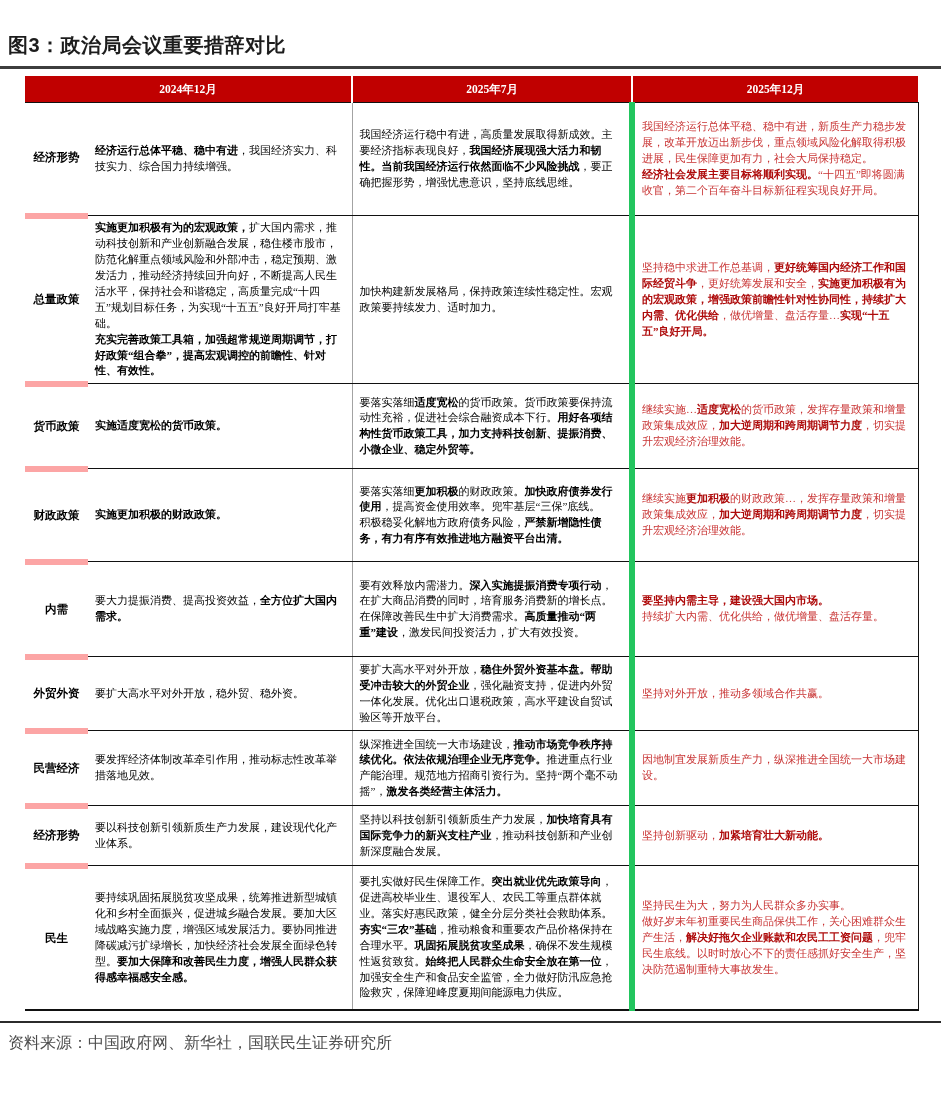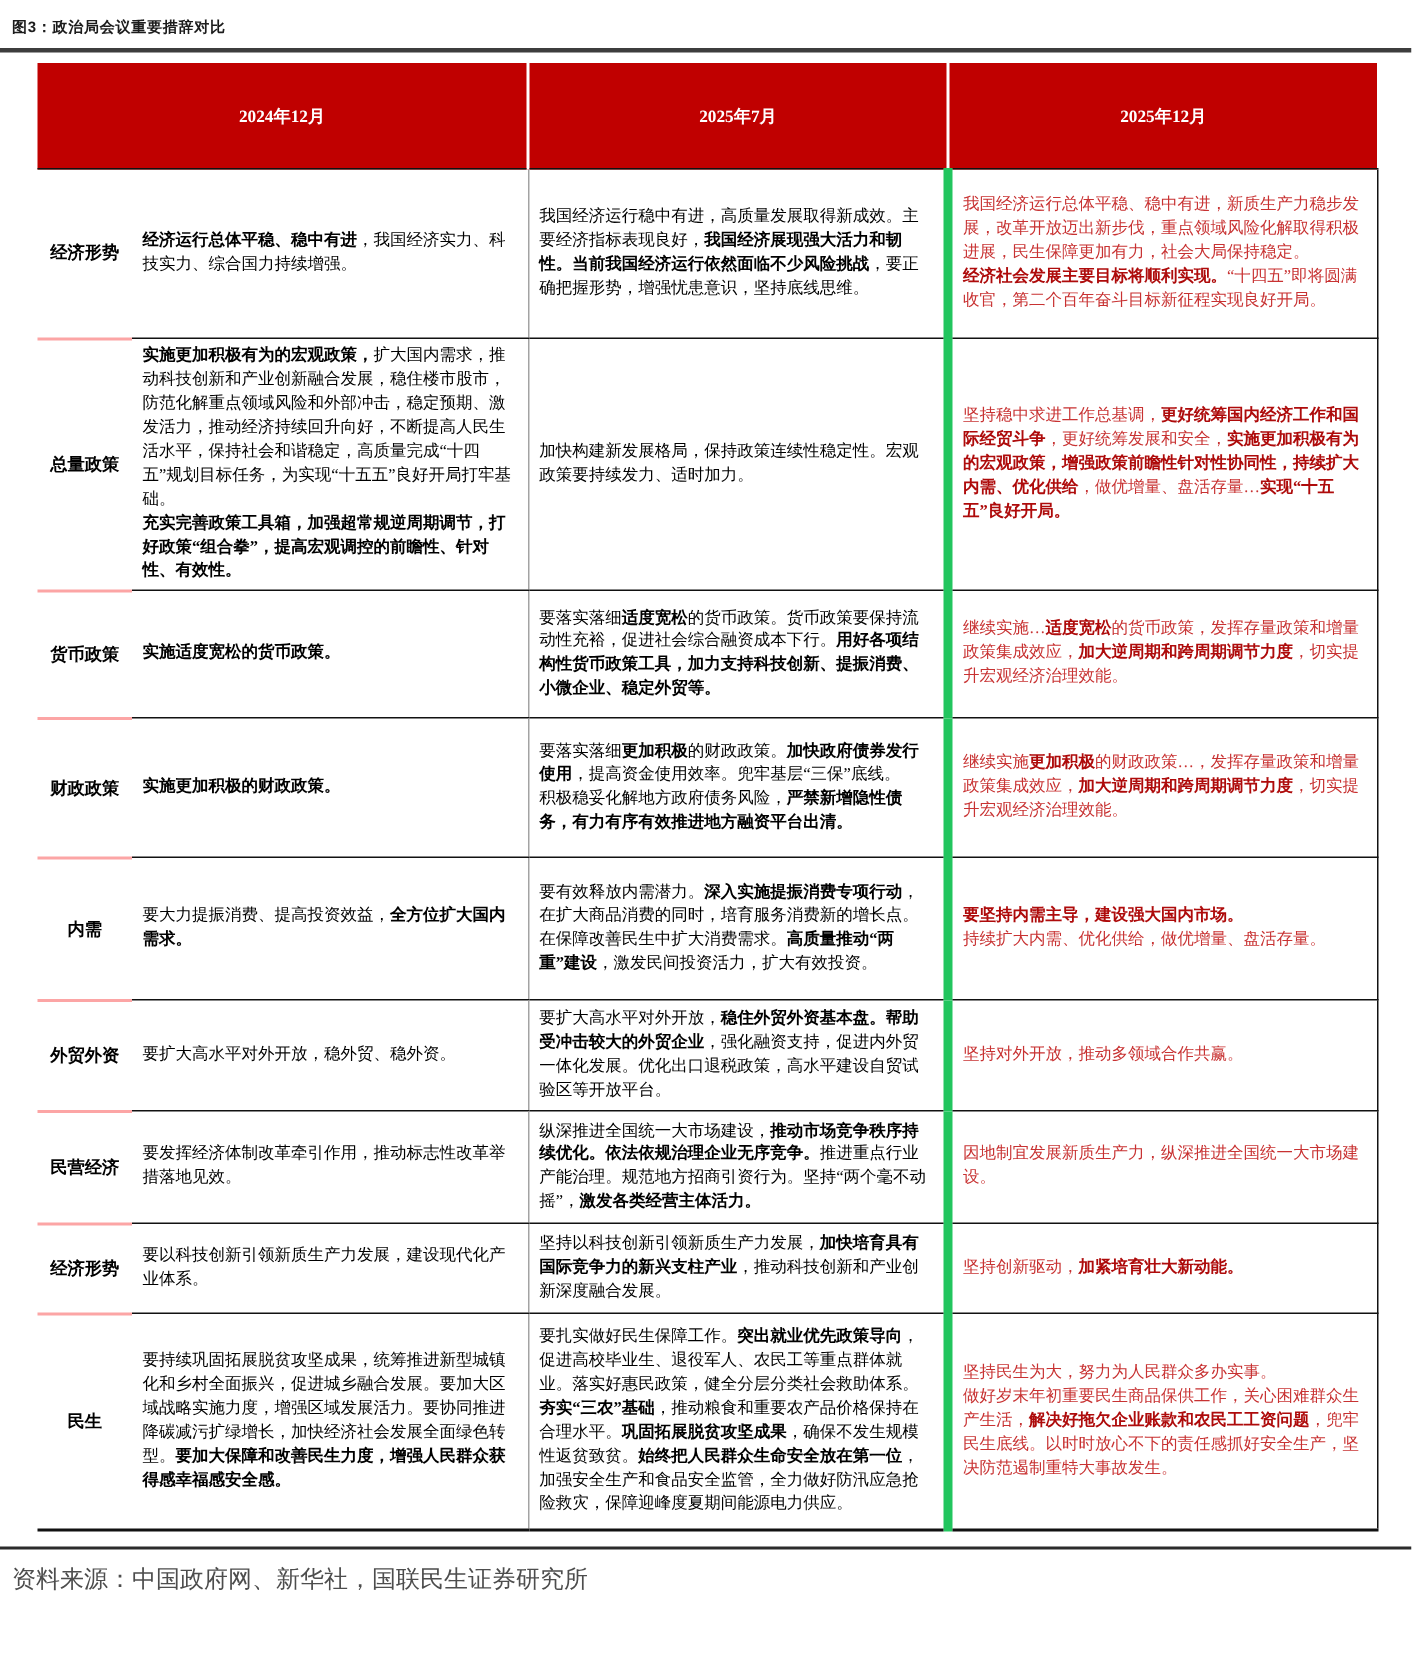--- a/index.html
+++ b/index.html
@@ -1,30 +1,30 @@
 <!DOCTYPE html>
 <html style="--accent: #c00000; --red-light: #c83232; --red-dark: #ae0b0b;"><head>
 <meta charset="utf-8">
 <style>
   html,body{margin:0;padding:0;background:#fff;}
   body{width:941px;min-height:1109px;font-family:"Liberation Serif","DejaVu Serif",serif;color:#000;}
   .page{position:relative;width:941px;}
   .fig-title{font-family:"Liberation Sans","DejaVu Sans",sans-serif;font-weight:bold;
-    font-size:10px;color:#1c1c1c;padding:11px 0 7px 8px;letter-spacing:0.5px;}
+    font-size:20px;color:#1c1c1c;padding:11px 0 7px 8px;letter-spacing:0.5px;margin-top:21px;}
   .title-rule{height:3px;background:#3d3d3d;width:941px;margin-bottom:7px;}
   table.cmp{border-collapse:collapse;table-layout:fixed;margin-left:25px;width:893px;}
   col.c-label{width:63px;}
   col.c-1{width:264px;}
   col.c-2{width:280px;}
   col.c-3{width:286px;}
   thead th{background:var(--accent,#c00000);color:#fff;font-weight:bold;font-size:11.5px;
-    height:38px;text-align:center;padding:16px;border-bottom:1.5px solid #111;font-family:Liberation Serif, serif;}
+    height:26px;text-align:center;padding:0;border-bottom:1.5px solid #111;font-family:Liberation Serif, serif;}
   thead th + th{border-left:2px solid #fff;}
   tbody th{font-weight:bold;font-size:11.5px;text-align:center;vertical-align:middle;
-    border-bottom:2px solid #fca5a5;padding:3px 2px;}
+    border-bottom:6px solid #fca5a5;padding:3px 2px;}
   tbody td{font-size:11px;line-height:1.45;vertical-align:middle;border-bottom:1px solid #111;
     padding:4px 7px;white-space:pre-wrap;word-break:break-all;}
   tbody td.col2{border-left:1px solid #a3a3a3;}
   tbody td.col3{border-left:6px solid #22c55e;border-right:1px solid #111;
     color:var(--red-light,#c83232);}
   tbody td.col3 b{color:var(--red-dark,#ae0b0b);}
   tbody tr:last-child th, tbody tr:last-child td{border-bottom:2px solid #111;}
   tbody tr:nth-child(1){height:113px;}
   tbody tr:nth-child(2){height:165px;}
   tbody tr:nth-child(3){height:85px;}

